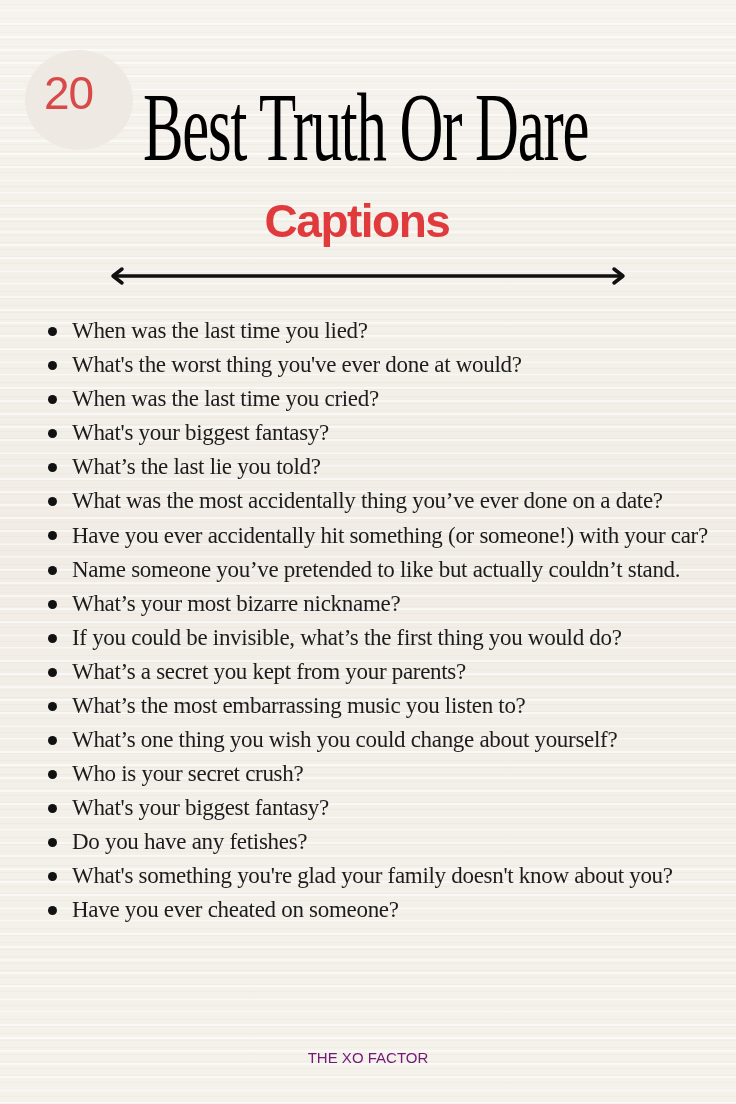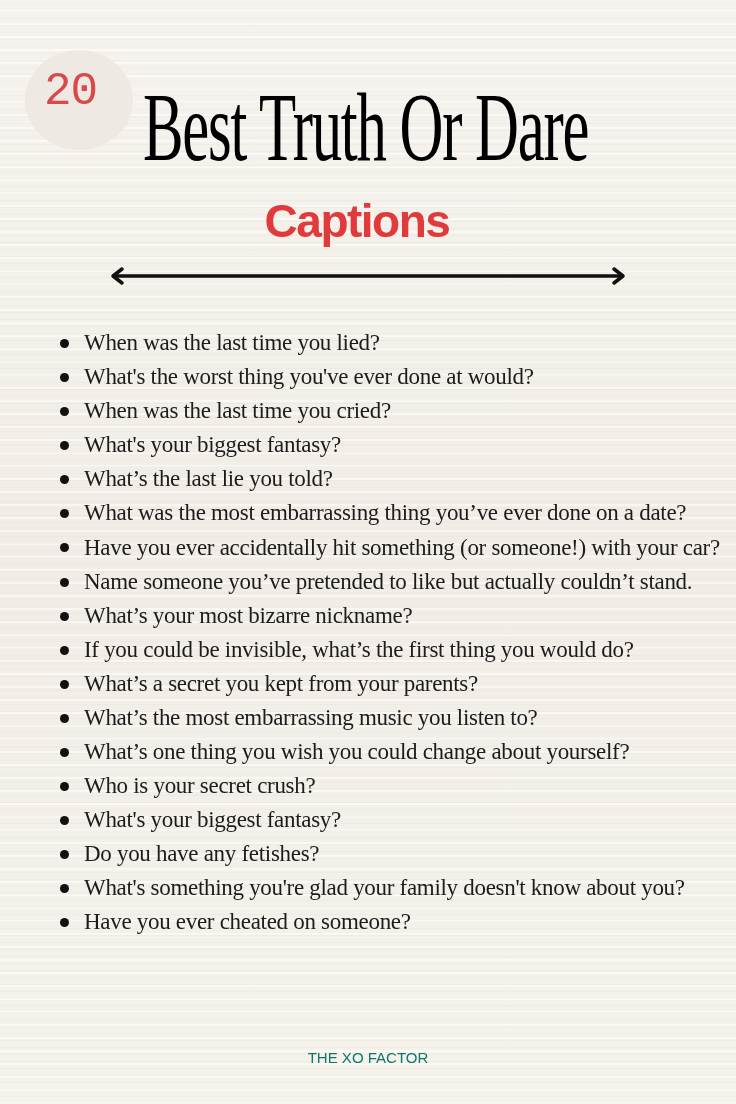--- a/index.html
+++ b/index.html
@@ -12,53 +12,53 @@
       linear-gradient(180deg, #f6f3ee 0%, #f1ede6 50%, #f5f2ec 100%);
     font-family: "Liberation Serif", serif;
     color: #1b1b1b;
   }
   .badge {
     position: absolute; left: 25px; top: 50px; width: 108px; height: 100px;
     border-radius: 50%; background: #efe9e3;
   }
   .badge-num {
     position: absolute; left: 44px; top: 66px;
-    font-family: Liberation Mono, monospace; font-size: 46px; font-weight: 300;
+    font-family: Liberation Sans, sans-serif; font-size: 46px; font-weight: 300;
     color: #d84a4a; letter-spacing: -1px;
   }
   .title {
     position: absolute; left: 143px; top: 72px; width: 560px; height: 110px;
     font-family: "Liberation Serif", serif; font-size: 98px; line-height: 110px;
     color: #000; white-space: nowrap;
     transform: scaleX(0.62); transform-origin: left top;
     letter-spacing: -2px;
   }
   .subtitle {
     position: absolute; left: 0; width: 736px; top: 194px; text-align: center;
     font-family: "Liberation Sans", sans-serif; font-weight: bold; font-size: 46px;
     color: #e03a3c; letter-spacing: -1.5px; padding-right: 22px; box-sizing: border-box;
   }
   .arrow { position: absolute; left: 110px; top: 266px; width: 516px; height: 20px; }
   .list {
-    position: absolute; left: 40px; top: 310px; width: 680px; margin: 16px; padding: 0;
+    position: absolute; left: 40px; top: 310px; width: 680px; margin: 4px; padding: 0;
     list-style: none;
   }
   .list li {
     position: relative; padding-left: 28px;
     font-family: "Liberation Serif", serif; font-size: 23px; line-height: 34px;
     color: #1c1c1c; letter-spacing: -0.3px;
   }
   .list li .bullet {
     position: absolute; left: 4px; top: 13px; width: 9px; height: 9px;
     border-radius: 50%; background: #111;
   }
   .list li.wrap { line-height: 35px; }
   .footer {
     position: absolute; left: 0; width: 736px; top: 1049px; text-align: center;
-    font-family: "Liberation Sans", sans-serif; font-size: 15px; color: #0f766e;
+    font-family: "Liberation Sans", sans-serif; font-size: 15px; color: #701a75;
     letter-spacing: 0px;
   }
 </style>
 </head>
 <body>
 
 <div class="badge"></div>
 <div class="badge-num">20</div>
 
 <div class="title">Best Truth Or Dare</div>
@@ -69,21 +69,21 @@
   <polyline points="12,3 3,10 12,17" fill="none" stroke="#111" stroke-width="3.5" stroke-linecap="round" stroke-linejoin="round"></polyline>
   <polyline points="504,3 513,10 504,17" fill="none" stroke="#111" stroke-width="3.5" stroke-linecap="round" stroke-linejoin="round"></polyline>
 </svg>
 
 <ul class="list">
   <li><span class="bullet"></span><span>When was the last time you lied?</span></li>
   <li><span class="bullet"></span><span>What's the worst thing you've ever done at would?</span></li>
   <li><span class="bullet"></span><span>When was the last time you cried?</span></li>
   <li><span class="bullet"></span><span>What's your biggest fantasy?</span></li>
   <li><span class="bullet"></span><span>What’s the last lie you told?</span></li>
-  <li><span class="bullet"></span><span>What was the most embarrassing thing you’ve ever done on a date?</span></li>
+  <li><span class="bullet"></span><span>What was the most accidentally thing you’ve ever done on a date?</span></li>
   <li class="wrap"><span class="bullet"></span><span>Have you ever accidentally hit something (or someone!) with your car?</span></li>
   <li><span class="bullet"></span><span>Name someone you’ve pretended to like but actually couldn’t stand.</span></li>
   <li><span class="bullet"></span><span>What’s your most bizarre nickname?</span></li>
   <li><span class="bullet"></span><span>If you could be invisible, what’s the first thing you would do?</span></li>
   <li><span class="bullet"></span><span>What’s a secret you kept from your parents?</span></li>
   <li><span class="bullet"></span><span>What’s the most embarrassing music you listen to?</span></li>
   <li><span class="bullet"></span><span>What’s one thing you wish you could change about yourself?</span></li>
   <li><span class="bullet"></span><span>Who is your secret crush?</span></li>
   <li><span class="bullet"></span><span>What's your biggest fantasy?</span></li>
   <li><span class="bullet"></span><span>Do you have any fetishes?</span></li>

